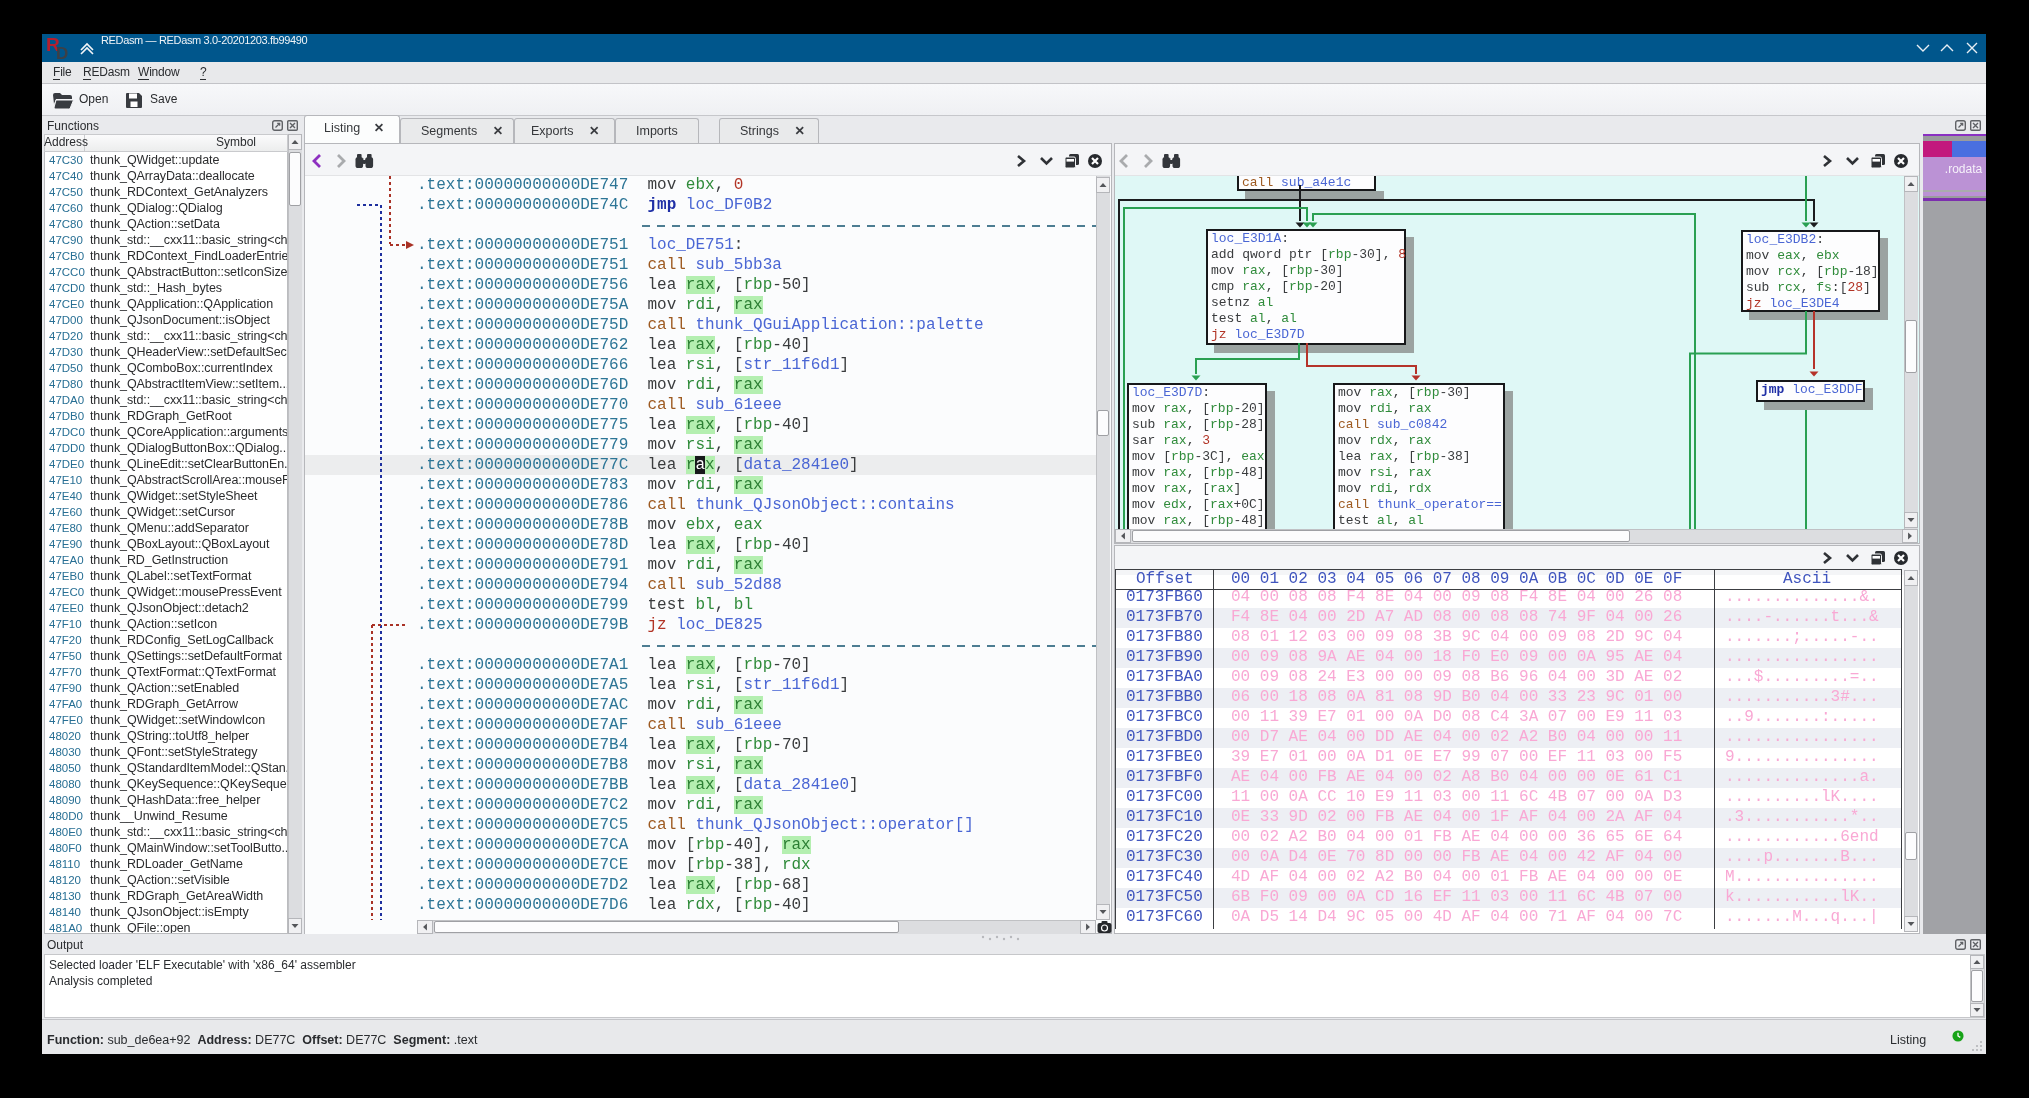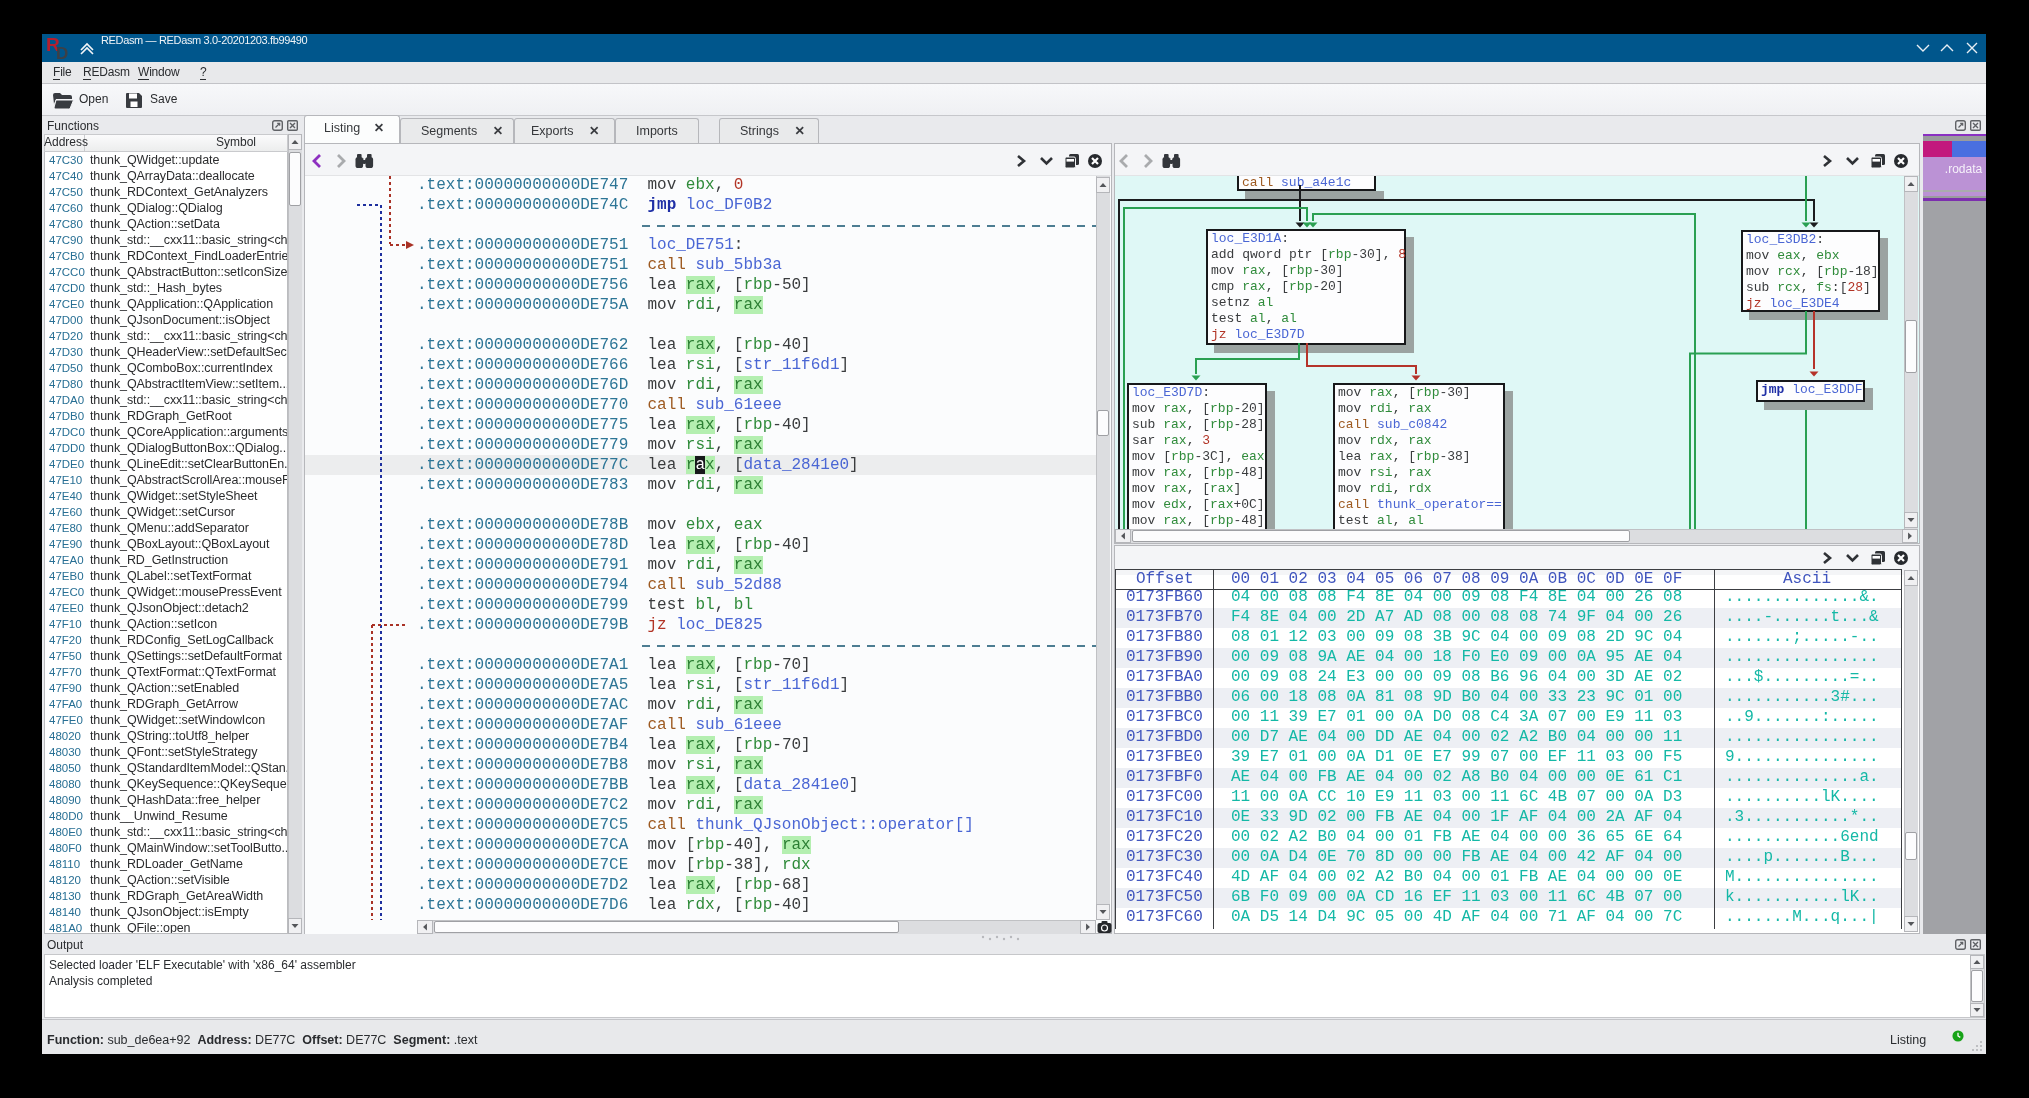--- a/index.html
+++ b/index.html
@@ -9,21 +9,21 @@
 .a{color:#2c7596}
 .g{color:#2f8b3a}
 .h{background:#b4efb0;color:#2c7f33}
 .n{color:#b23426}
 .b{color:#4a66d4}
 .c{color:#9d5a21}
 .j{color:#1f2fa6;font-weight:bold}
 .z{color:#b23426}
 .cur{background:#17191b;color:#fff}
 .gl{position:absolute;height:16px;line-height:16px;font:13px "Liberation Mono",monospace;white-space:pre;color:#3a3c3e}
-.hx{position:absolute;height:20px;line-height:20px;font:16px "Liberation Mono",monospace;white-space:pre;color:#14b8a6}
+.hx{position:absolute;height:20px;line-height:20px;font:16px "Liberation Mono",monospace;white-space:pre;color:#f9a8d4}
 .o{color:#4055be}
 .fa{position:absolute;font:11.5px "Liberation Sans",sans-serif;color:#276f94}
 .fs{position:absolute;font:12.5px "Liberation Sans",sans-serif;color:#2b2c2e;letter-spacing:-0.1px}
 .ui{font:12px "Liberation Sans",sans-serif;color:#2a2c2f}
 .mi{font:12px "Liberation Sans",sans-serif;color:#2a2c2f;letter-spacing:-0.2px}
 .sbv{position:absolute;background:#dcdde0;border-left:1px solid #c0c1c4}
 .sbh{position:absolute;background:#dcdde0;border-top:1px solid #c0c1c4}
 .sbb{position:absolute;background:#f0f0f2;border:1px solid #b5b6ba;display:flex;align-items:center;justify-content:center}
 .sbt{position:absolute;background:#fcfcfd;border:1px solid #9fa0a4;border-radius:2px}
 .tab{position:absolute;top:118px;height:26px;background:#e9eaeb;border:1px solid #b6b7bb;border-bottom:none;
@@ -218,28 +218,30 @@
 </svg>
 <div class="ab" style="left:305px;top:176px;width:791px;height:744px;background:#fbfcfd;overflow:hidden">
 <div class="ab" style="left:0;top:279px;width:791px;height:20px;background:#ecedee"></div>
 <div class="ml" style="left:112px;top:0px"><span class="a">.text:00000000000DE747</span>  mov <span class="g">ebx</span>, <span class="n">0</span></div>
 <div class="ml" style="left:112px;top:20px"><span class="a">.text:00000000000DE74C</span>  <span class="j">jmp</span> <span class="b">loc_DF0B2</span></div>
 <div class="ab" style="left:337px;top:49px;width:755px;height:2px;background:repeating-linear-gradient(90deg,#4d7d92 0,#4d7d92 8px,transparent 8px,transparent 15px)"></div>
 <div class="ml" style="left:112px;top:60px"><span class="a">.text:00000000000DE751</span>  <span class="b">loc_DE751</span>:</div>
 <div class="ml" style="left:112px;top:80px"><span class="a">.text:00000000000DE751</span>  <span class="c">call</span> <span class="b">sub_5bb3a</span></div>
 <div class="ml" style="left:112px;top:100px"><span class="a">.text:00000000000DE756</span>  lea <span class="h">rax</span>, [<span class="g">rbp</span>-50]</div>
 <div class="ml" style="left:112px;top:120px"><span class="a">.text:00000000000DE75A</span>  mov <span class="g">rdi</span>, <span class="h">rax</span></div>
+<div class="ml" style="left:112px;top:140px"><span class="a">.text:00000000000DE75D</span>  <span class="c">call</span> <span class="b">thunk_QGuiApplication::palette</span></div>
 <div class="ml" style="left:112px;top:160px"><span class="a">.text:00000000000DE762</span>  lea <span class="h">rax</span>, [<span class="g">rbp</span>-40]</div>
 <div class="ml" style="left:112px;top:180px"><span class="a">.text:00000000000DE766</span>  lea <span class="g">rsi</span>, [<span class="b">str_11f6d1</span>]</div>
 <div class="ml" style="left:112px;top:200px"><span class="a">.text:00000000000DE76D</span>  mov <span class="g">rdi</span>, <span class="h">rax</span></div>
 <div class="ml" style="left:112px;top:220px"><span class="a">.text:00000000000DE770</span>  <span class="c">call</span> <span class="b">sub_61eee</span></div>
 <div class="ml" style="left:112px;top:240px"><span class="a">.text:00000000000DE775</span>  lea <span class="h">rax</span>, [<span class="g">rbp</span>-40]</div>
 <div class="ml" style="left:112px;top:260px"><span class="a">.text:00000000000DE779</span>  mov <span class="g">rsi</span>, <span class="h">rax</span></div>
 <div class="ml" style="left:112px;top:280px"><span class="a">.text:00000000000DE77C</span>  lea <span class="h">r<span class="cur">a</span>x</span>, [<span class="b">data_2841e0</span>]</div>
 <div class="ml" style="left:112px;top:300px"><span class="a">.text:00000000000DE783</span>  mov <span class="g">rdi</span>, <span class="h">rax</span></div>
+<div class="ml" style="left:112px;top:320px"><span class="a">.text:00000000000DE786</span>  <span class="c">call</span> <span class="b">thunk_QJsonObject::contains</span></div>
 <div class="ml" style="left:112px;top:340px"><span class="a">.text:00000000000DE78B</span>  mov <span class="g">ebx</span>, <span class="g">eax</span></div>
 <div class="ml" style="left:112px;top:360px"><span class="a">.text:00000000000DE78D</span>  lea <span class="h">rax</span>, [<span class="g">rbp</span>-40]</div>
 <div class="ml" style="left:112px;top:380px"><span class="a">.text:00000000000DE791</span>  mov <span class="g">rdi</span>, <span class="h">rax</span></div>
 <div class="ml" style="left:112px;top:400px"><span class="a">.text:00000000000DE794</span>  <span class="c">call</span> <span class="b">sub_52d88</span></div>
 <div class="ml" style="left:112px;top:420px"><span class="a">.text:00000000000DE799</span>  test <span class="g">bl</span>, <span class="g">bl</span></div>
 <div class="ml" style="left:112px;top:440px"><span class="a">.text:00000000000DE79B</span>  <span class="z">jz</span> <span class="b">loc_DE825</span></div>
 <div class="ab" style="left:337px;top:469px;width:755px;height:2px;background:repeating-linear-gradient(90deg,#4d7d92 0,#4d7d92 8px,transparent 8px,transparent 15px)"></div>
 <div class="ml" style="left:112px;top:480px"><span class="a">.text:00000000000DE7A1</span>  lea <span class="h">rax</span>, [<span class="g">rbp</span>-70]</div>
 <div class="ml" style="left:112px;top:500px"><span class="a">.text:00000000000DE7A5</span>  lea <span class="g">rsi</span>, [<span class="b">str_11f6d1</span>]</div>
 <div class="ml" style="left:112px;top:520px"><span class="a">.text:00000000000DE7AC</span>  mov <span class="g">rdi</span>, <span class="h">rax</span></div>

